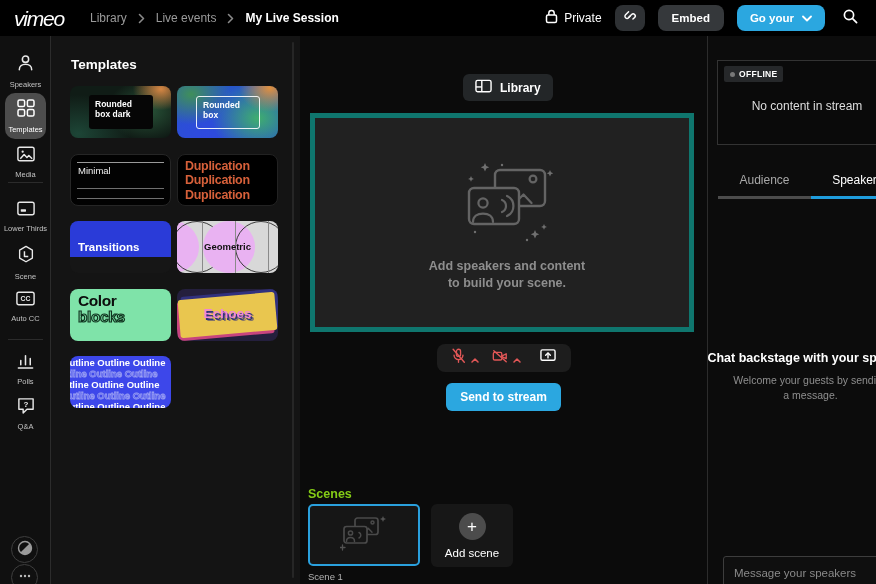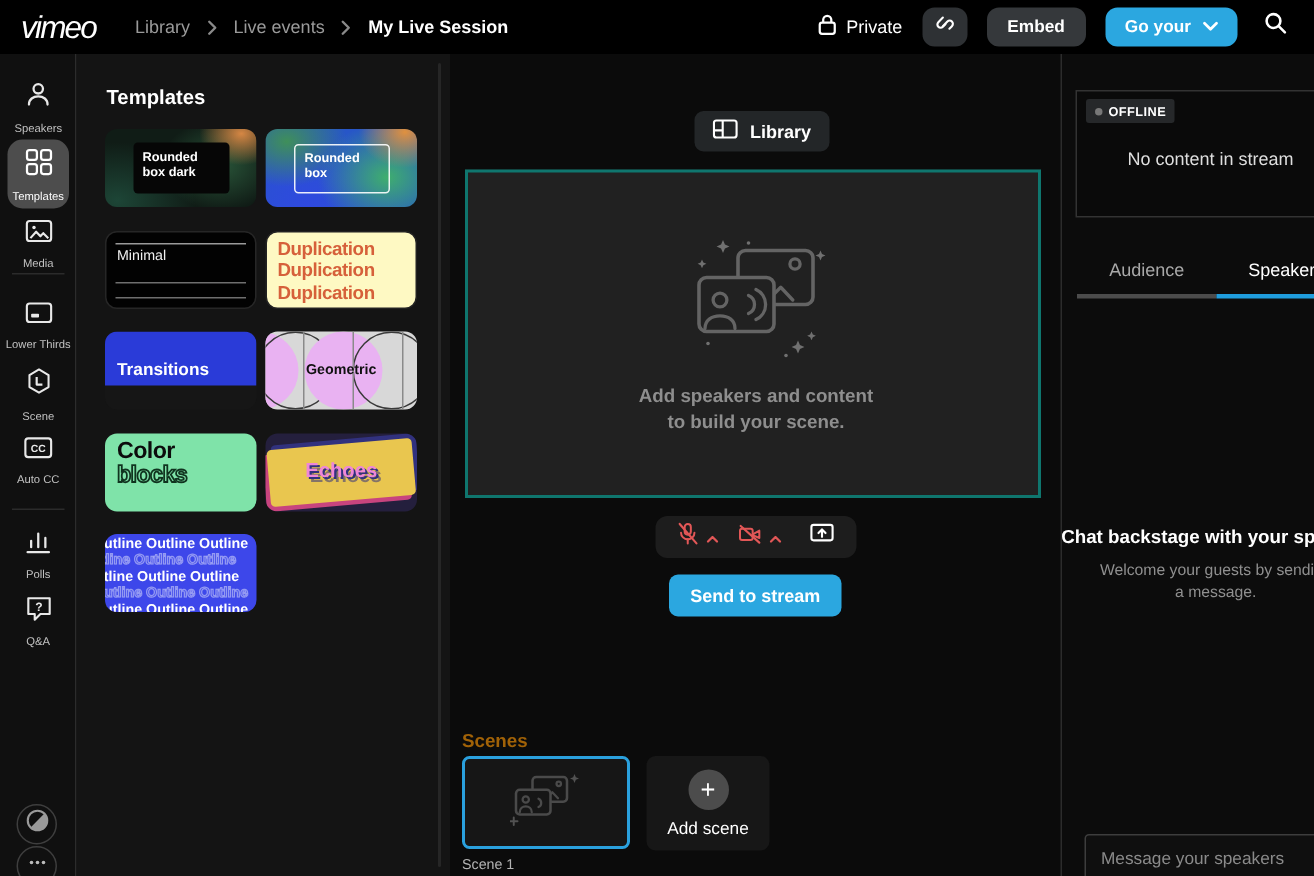--- a/index.html
+++ b/index.html
@@ -46,21 +46,21 @@
       radial-gradient(56px 42px at 14% 16%, #3f8f5a, rgba(63,143,90,0) 72%),
       radial-gradient(64px 50px at 80% 62%, #3fae6e, rgba(63,174,110,0) 72%),
       radial-gradient(90px 66px at 28% 98%, #2f49e0, rgba(47,73,224,0) 78%),
       #2756c8;}
   .c2 .inner{position:absolute;left:19px;top:10px;width:64px;height:33px;border:1px solid rgba(255,255,255,.9);border-radius:3px;padding:3px 6px;color:#fff;font-size:8.5px;font-weight:600;line-height:1.2;}
   .c3{left:19px;top:118px;background:#020202;border:1px solid #262626;}
   .c3 .topline{position:absolute;left:6px;right:6px;top:7px;height:1px;background:#9a9a9a;}
   .c3 .mlabel{position:absolute;left:7px;top:10px;color:#f0f0f0;font-size:9.5px;}
   .c3 .l1{position:absolute;left:6px;right:6px;top:33px;height:1px;background:#6f6f6f;}
   .c3 .l2{position:absolute;left:6px;right:6px;top:43px;height:1px;background:#6f6f6f;}
-  .c4{left:126px;top:118px;background:#fef9c3;border:1px solid #222;padding:4px 7px;}
+  .c4{left:126px;top:118px;background:#000000;border:1px solid #222;padding:4px 7px;}
   .c4 .dup{color:#d6603a;font-size:12.5px;font-weight:800;line-height:1.15;letter-spacing:-.3px;}
   .c5{left:19px;top:185px;background:#161616;}
   .c5 .blue{position:absolute;left:0;top:0;width:101px;height:36px;background:#2a3bd8;}
   .c5 .tlabel{position:absolute;left:8px;top:20px;color:#fff;font-size:11.5px;font-weight:800;}
   .c6{left:126px;top:185px;background:#d8d8d8;}
   .c6 .vline{position:absolute;top:0;width:1px;height:52px;background:#8a8a8a;}
   .c6 .circle{position:absolute;top:0;width:52px;height:52px;border-radius:50%;}
   .c6 .fillv{background:#e9b2f2;}
   .c6 .strokec{border:1px solid #3a3a3a;}
   .c6 .glabel{position:absolute;left:0;top:20px;width:101px;text-align:center;color:#111;font-size:9.5px;font-weight:800;}
@@ -70,29 +70,29 @@
   .c8{left:126px;top:253px;background:#241f3d;}
   .c8 .paper{position:absolute;left:2px;top:7px;width:97px;height:38px;background:#e9c64f;border-radius:3px;transform:rotate(-5deg);box-shadow:-3px 3px 0 #c8447e, 3px -3px 0 #31317e;}
   .c8 .elabel{position:absolute;left:0;top:17px;width:101px;text-align:center;color:#ef86d8;font-size:13.5px;font-weight:800;text-shadow:1.5px 1.5px 0 #31317e,3px 3px 0 rgba(49,49,126,.55);}
   .c9{left:19px;top:320px;background:#3d47ea;}
   .c9 .orow{position:absolute;left:-8px;width:130px;color:#fff;font-size:9.5px;font-weight:700;white-space:nowrap;}
   .c9 .faint{color:rgba(255,255,255,0);-webkit-text-stroke:.8px rgba(255,255,255,.45);}
 
   
   .main{position:absolute;left:300px;top:36px;width:407px;height:548px;background:#0b0b0b;}
   .layout-btn{position:absolute;left:163px;top:38px;height:27px;border-radius:6px;background:#232628;color:#fff;display:flex;align-items:center;gap:8px;padding:0 12px;font-size:12px;font-weight:700;cursor:pointer;}
-  .stage-box{position:absolute;left:10px;top:77px;width:384px;height:219px;background:#212121;border:2px solid #0f766e;}
+  .stage-box{position:absolute;left:10px;top:77px;width:384px;height:219px;background:#212121;border:5px solid #0f766e;}
   .stage-empty{position:absolute;left:0;top:44px;width:384px;display:flex;flex-direction:column;align-items:center;}
   .stage-text{color:#8e8e8e;font-size:12.5px;font-weight:600;line-height:1.35;text-align:center;margin-top:8px;}
   .controls{position:absolute;left:0;top:308px;width:407px;display:flex;align-items:center;justify-content:center;gap:11px;flex-direction:column;}
   .ctl-pill{height:28px;background:#1d1d1d;border-radius:8px;display:flex;align-items:center;gap:6px;padding:0 10px;}
   .ctl-group{display:flex;align-items:center;gap:4px;cursor:pointer;padding:0 3px;}
   .share-btn{display:flex;align-items:center;cursor:pointer;padding:0 4px;margin-left:5px;}
   .send-btn{height:28px;border-radius:6px;background:#2ba7e0;color:#fff;font-size:12px;font-weight:700;display:flex;align-items:center;padding:0 14px;cursor:pointer;}
-  .scenes-title{position:absolute;left:8px;top:451px;color:#a16207;font-size:12.5px;font-weight:700;}
+  .scenes-title{position:absolute;left:8px;top:451px;color:#84cc16;font-size:12.5px;font-weight:700;}
   .scene-thumb{position:absolute;left:8px;top:468px;width:112px;height:62px;background:#161616;border:2px solid #2aa0dd;border-radius:5px;display:flex;align-items:center;justify-content:center;cursor:pointer;}
   .add-scene{position:absolute;left:131px;top:468px;width:82px;height:63px;background:#171717;border-radius:6px;display:flex;flex-direction:column;align-items:center;justify-content:center;gap:7px;cursor:pointer;}
   .plus-circle{width:27px;height:27px;border-radius:50%;background:#4c4c4c;color:#fff;display:flex;align-items:center;justify-content:center;font-size:17px;font-weight:400;line-height:1;}
   .add-label{color:#fff;font-size:11.5px;font-weight:500;}
   .scene1-label{position:absolute;left:8px;top:535px;color:#b3b3b3;font-size:9.5px;}
 
   
   .rpanel{position:absolute;left:707px;top:36px;width:169px;height:548px;background:#0c0c0c;border-left:1px solid #2c2c2c;overflow:hidden;}
   .preview{position:absolute;left:9px;top:24px;width:178px;height:85px;background:#0a0a0a;border:1px solid #333;}
   .offline-badge{position:absolute;left:6px;top:5px;background:#26282a;border-radius:2px;display:flex;align-items:center;gap:4px;padding:3px 6px;}

